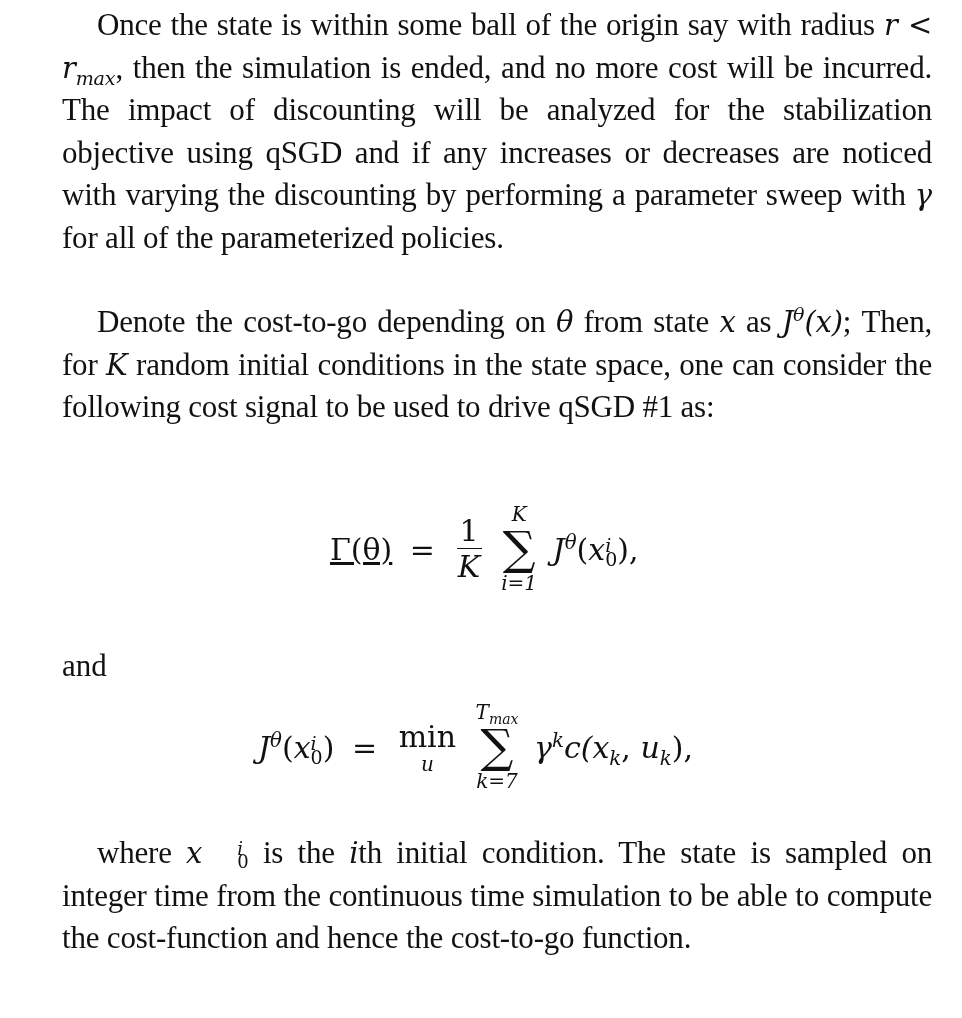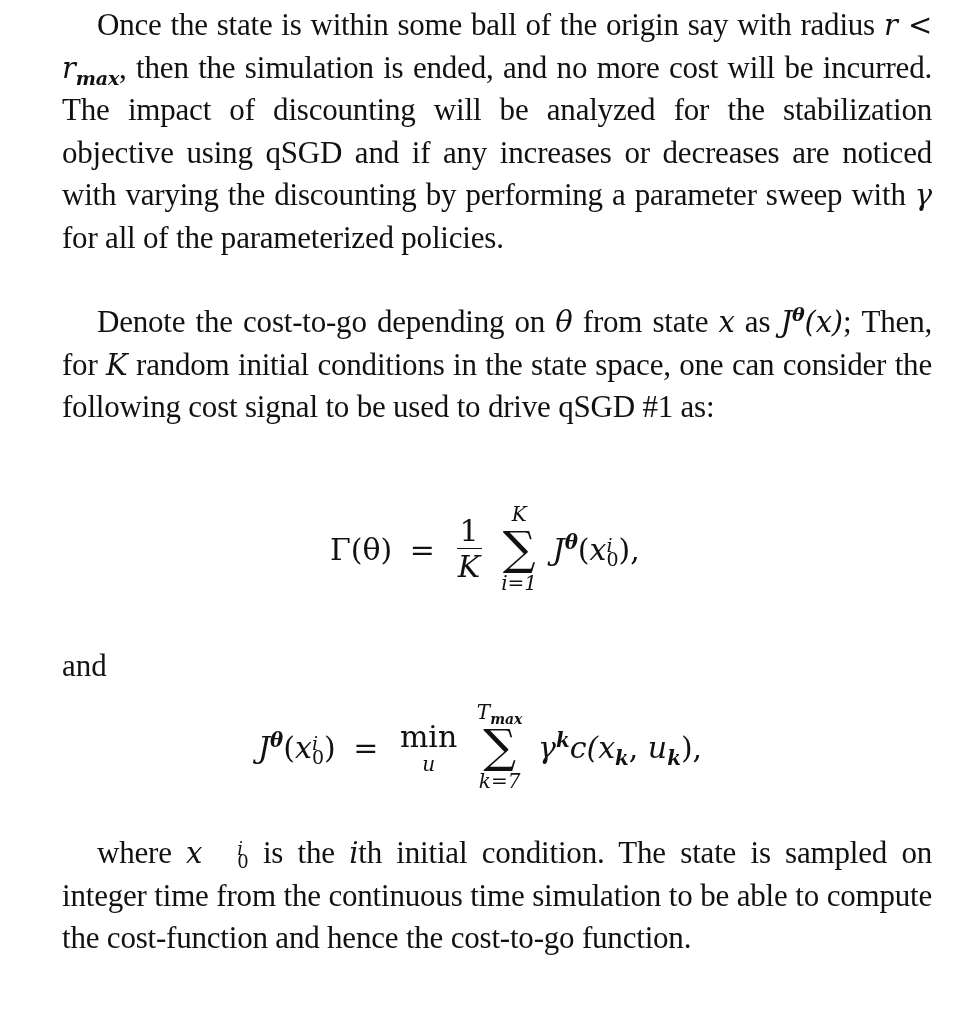--- a/index.html
+++ b/index.html
@@ -10,21 +10,21 @@
   }
   .para {
     position: absolute; left: 62px; width: 870px;
     font-size: 31px; line-height: 42.5px;
     text-align: justify; text-align-last: left;
     letter-spacing: -0.2px;
   }
   .indent { text-indent: 35px; }
   .m { font-style: italic; font-family: "DejaVu Serif", "Liberation Serif", serif; font-size: 29px; }
   .mr { font-style: normal; font-family: "DejaVu Serif", "Liberation Serif", serif; font-size: 29px; }
-  sub, sup { font-size: 0.66em; line-height: 0; font-weight: bold; }
+  sub, sup { font-size: 0.66em; line-height: 0; }
   .eq { position: absolute; font-family: "DejaVu Serif", "Liberation Serif", serif; font-size: 30px; color: #111; }
   .eq .it { font-style: italic; }
   .frac { display: inline-block; vertical-align: middle; text-align: center; margin: 0 4px; }
   .frac .num { display: block; border-bottom: 1.5px solid #111; padding: 0 3px; line-height: 34px; }
   .frac .den { display: block; line-height: 36px; font-style: italic; }
   .bigop { display: inline-block; vertical-align: middle; text-align: center; margin: 0 6px; position: relative; }
   .bigop .top { display: block; font-size: 20px; line-height: 24px; font-style: italic; }
   .bigop .sym { display: block; font-size: 46px; line-height: 44px; }
   .bigop .bot { display: block; font-size: 20px; line-height: 26px; }
   .minop { display: inline-block; vertical-align: middle; text-align: center; margin: 8px 4px; }
@@ -33,21 +33,21 @@
   .and-text { position: absolute; left: 62px; top: 648px; font-size: 31px; font-family: "Liberation Serif", serif; }
 </style>
 </head>
 <body>
 
 <div class="para indent" style="top:4px;"><span>Once the state is within some ball of the origin say with radius </span><span class="m">r</span><span class="mr"> &lt; </span><span class="m"><span>r</span><sub>max</sub></span><span>, then the simulation is ended, and no more cost will be incurred. The impact of discounting will be analyzed for the stabilization objective using qSGD and if any increases or decreases are noticed with varying the discounting by performing a parameter sweep with </span><span class="m">γ</span><span> for all of the parameterized policies.</span></div>
 
 <div class="para indent" style="top:301px;"><span>Denote the cost-to-go depending on </span><span class="m">θ</span><span> from state </span><span class="m">x</span><span> as </span><span class="m"><span>J</span><sup>θ</sup><span>(x)</span></span><span>; Then, for </span><span class="m">K</span><span> random initial conditions in the state space, one can consider the following cost signal to be used to drive qSGD #1 as:</span></div>
 
 <div class="eq" style="left:330px; top:502px;">
-  <span style="vertical-align:middle;">Γ(θ)</span>
+  <span style="vertical-align:middle;text-decoration:underline;">Γ(θ)</span>
   <span style="vertical-align:middle; margin:0 8px;">=</span>
   <span class="frac"><span class="num">1</span><span class="den">K</span></span>
   <span class="bigop"><span class="top">K</span><span class="sym">∑</span><span class="bot it">i=1</span></span>
   <span style="vertical-align:middle;"><span class="it">J</span><sup class="it">θ</sup><span>(</span><span class="it">x</span><span style="display:inline-block; vertical-align:middle; line-height:14px; font-size:19px;"><span class="it" style="display:block;">i</span><span style="display:block;">0</span></span><span>),</span></span>
 </div>
 
 <div class="and-text">and</div>
 
 <div class="eq" style="left:258px; top:700px;">
   <span style="vertical-align:middle;"><span class="it">J</span><sup class="it">θ</sup><span>(</span><span class="it">x</span><span style="display:inline-block; vertical-align:middle; line-height:14px; font-size:19px;"><span class="it" style="display:block;">i</span><span style="display:block;">0</span></span><span>)</span></span>

